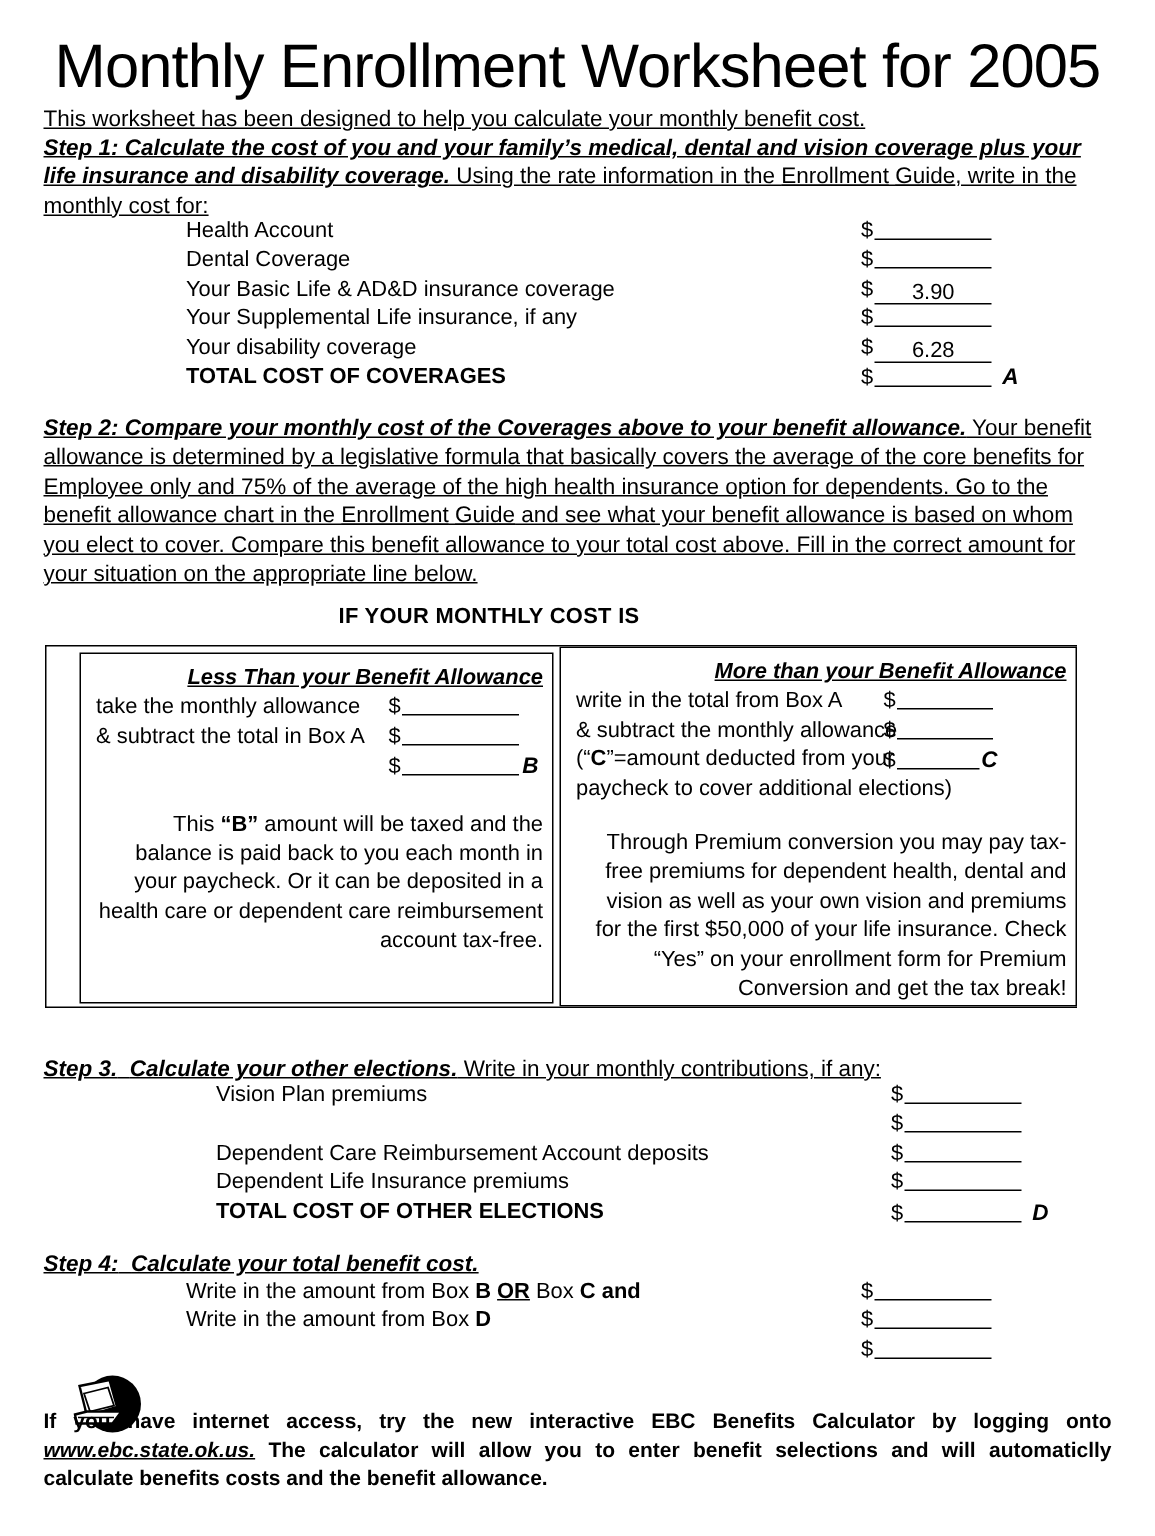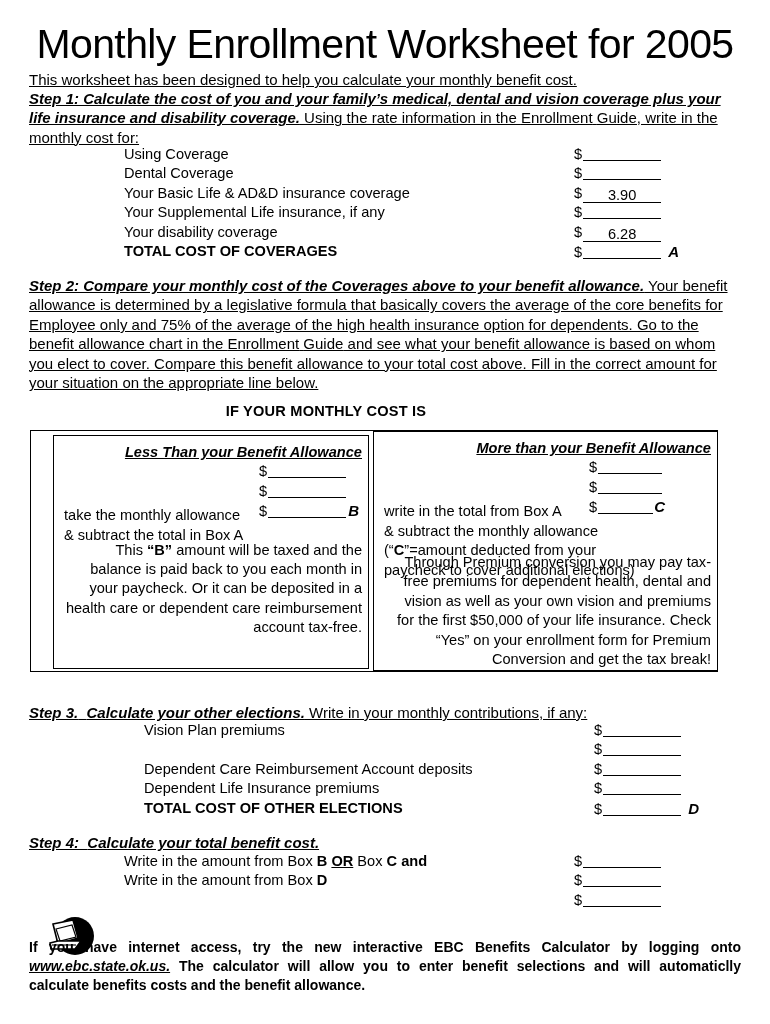--- a/index.html
+++ b/index.html
@@ -133,21 +133,21 @@
     font-size: 14.6px;
     line-height: 19.4px;
   }
   .box-title {
     font-weight: bold;
     font-style: italic;
     text-decoration: underline;
     white-space: nowrap;
   }
   .box-line { position: relative; height: 19.4px; white-space: nowrap; }
-  .box-line .txt { position: absolute; left: 0; margin-top: 44px; }
+  .box-line .txt { position: absolute; left: 0; }
   .box-line .amt { position: absolute; }
   .box .para { margin-top: 20px; white-space: normal; }
   .box.right .para { margin-top: 17px; }
 
   
   .footer {
     position: absolute;
     left: 29px; top: 938px;
     width: 712px;
     font-size: 14px;
@@ -172,21 +172,21 @@
   <div class="intro" style="top:70px;">
     <span>This worksheet has been designed to help you calculate your monthly benefit cost.</span>
   </div>
 
   <div class="intro" style="top:89px;">
     <span class="bi">Step 1: Calculate the cost of you and your family’s medical, dental and vision coverage plus your life insurance and disability coverage.</span><span> Using the rate information in the </span><span class="u">Enrollment</span><span> </span><span class="u">Guide</span><span>, write in the monthly cost for:</span>
   </div>
 
   <div class="rows" style="top:145px;">
     <div class="row">
-      <span class="label">Using Coverage</span>
+      <span class="label">Health Account</span>
       <span class="money"><span class="dollar">$</span><span class="blank"></span></span>
     </div>
     <div class="row">
       <span class="label">Dental Coverage</span>
       <span class="money"><span class="dollar">$</span><span class="blank"></span></span>
     </div>
     <div class="row">
       <span class="label">Your Basic Life &amp; AD&amp;D insurance coverage</span>
       <span class="money"><span class="dollar">$</span><span class="blank">3.90</span></span>
     </div>

